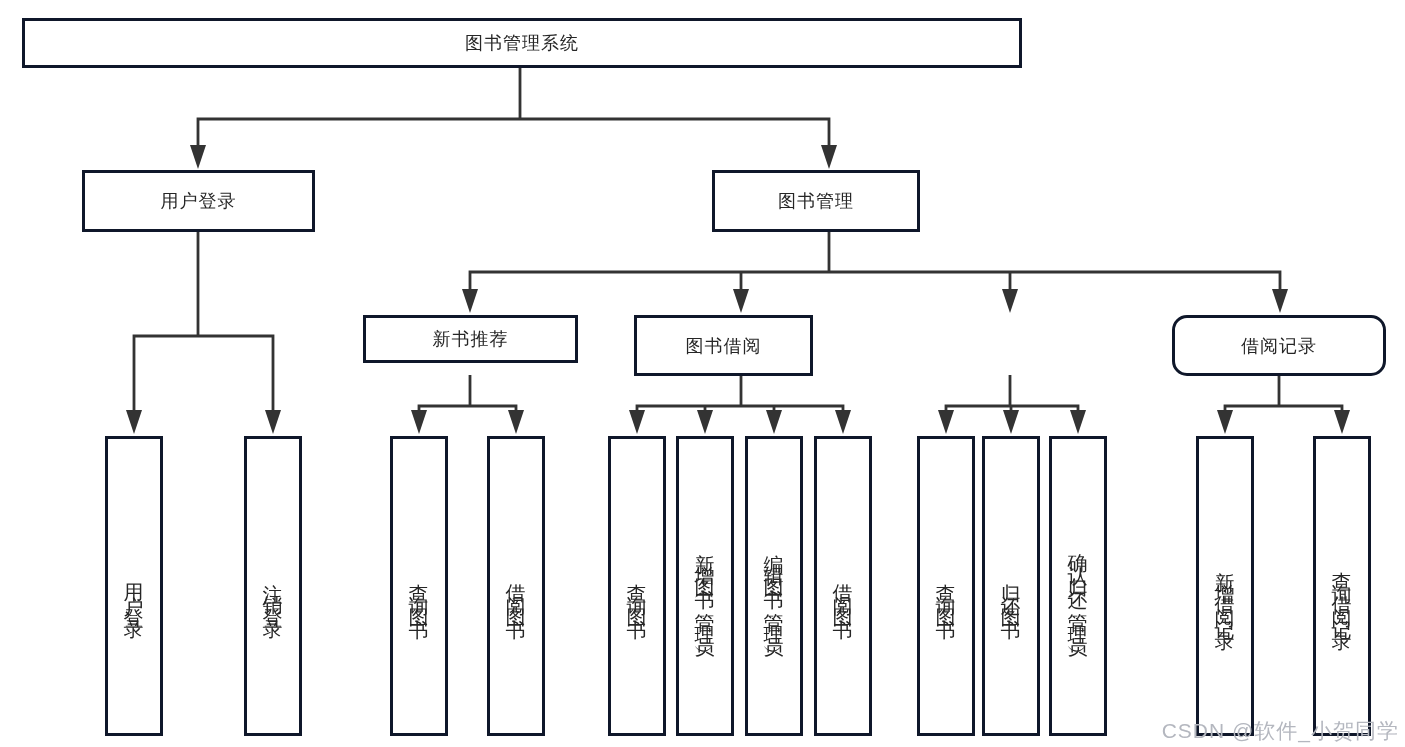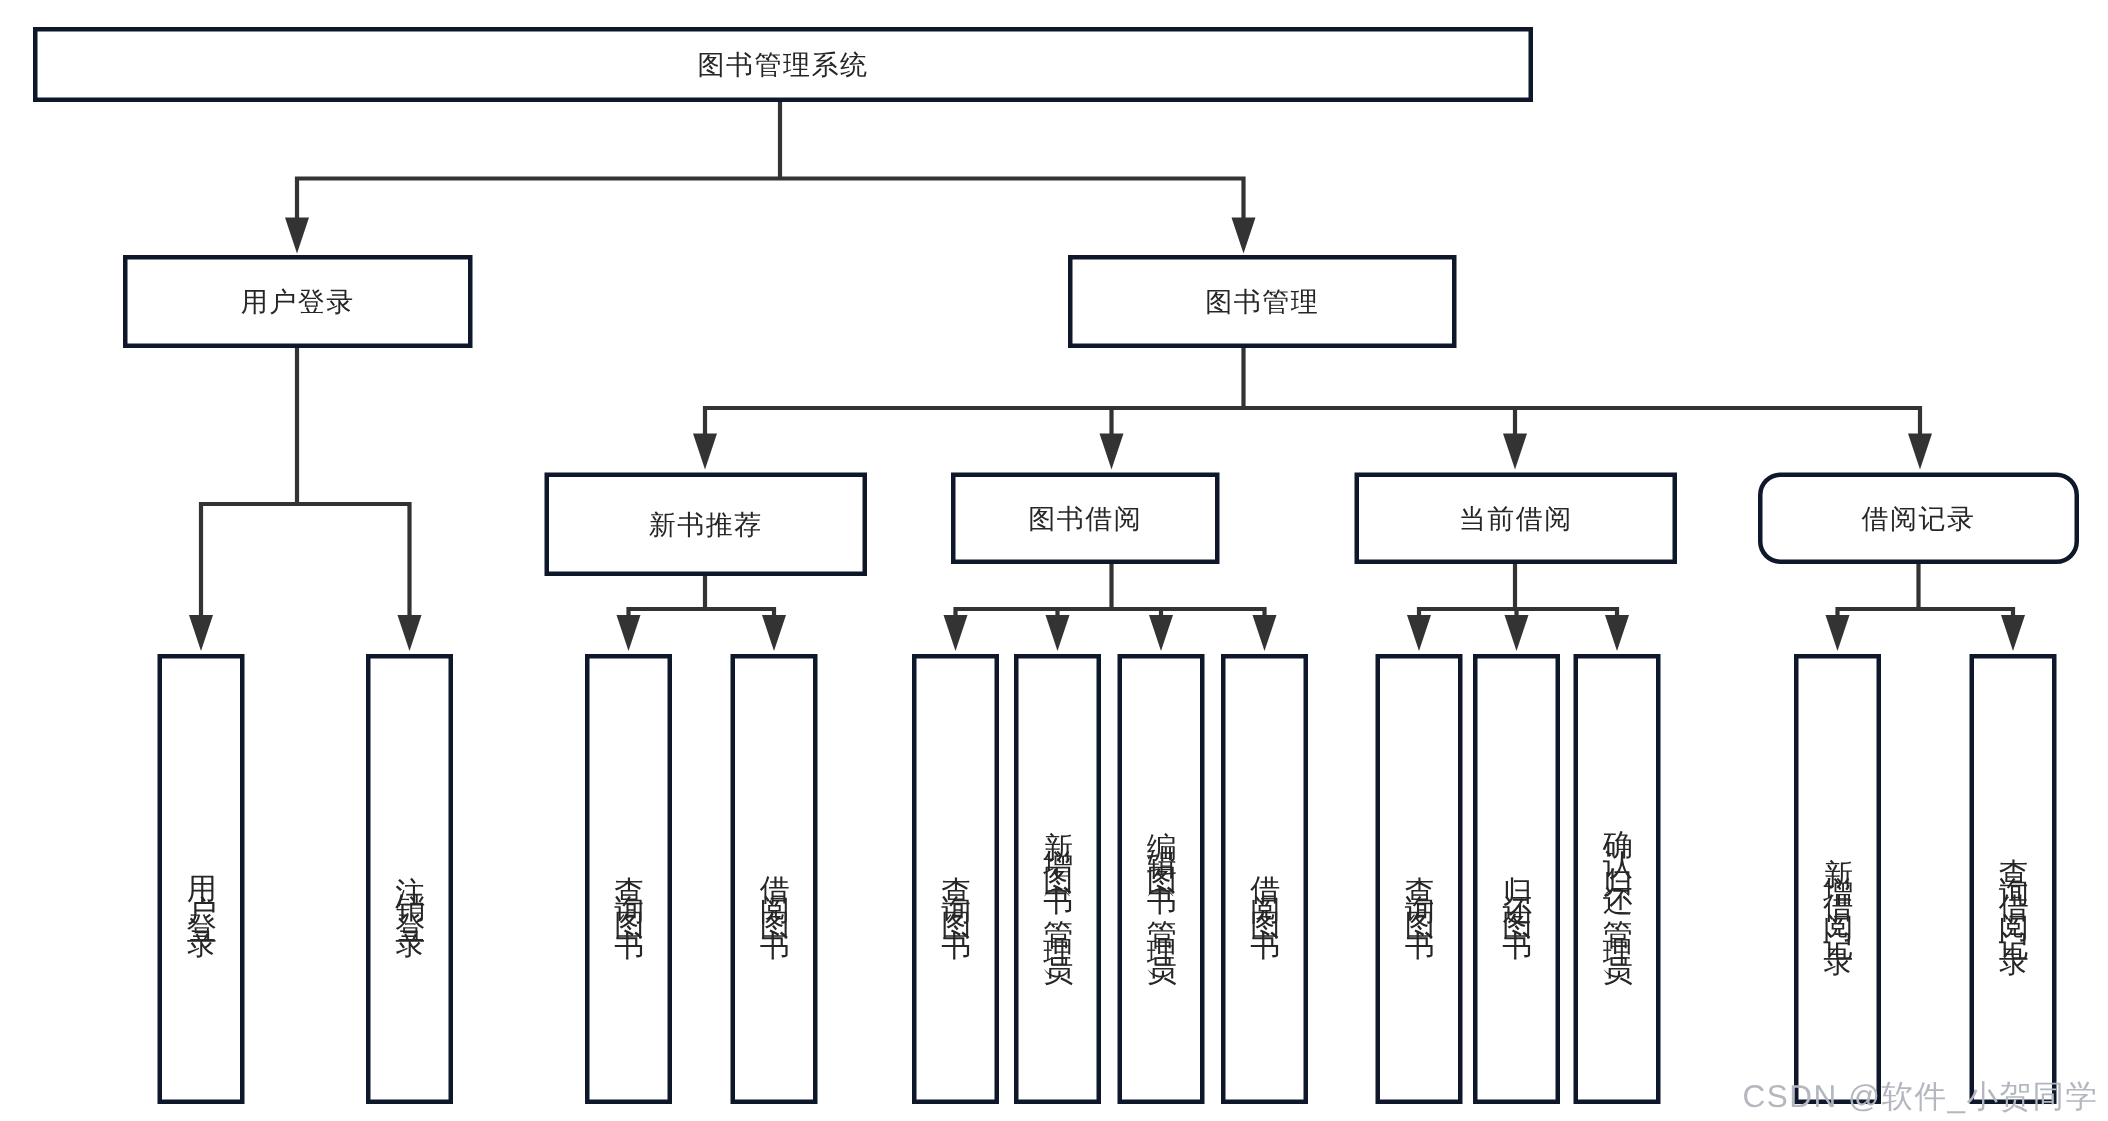--- a/index.html
+++ b/index.html
@@ -113,25 +113,24 @@
       <polygon points="1003,410 1019,410 1011,434"></polygon>
       <polygon points="1070,410 1086,410 1078,434"></polygon>
       <polygon points="1217,410 1233,410 1225,434"></polygon>
       <polygon points="1334,410 1350,410 1342,434"></polygon>
     </g>
   </svg>
 
   <div class="node hnode" style="left:22px; top:18px; width:1000px; height:50px;">图书管理系统</div>
 
   <div class="node hnode" style="left:82px; top:170px; width:233px; height:62px;">用户登录</div>
-  <div class="node hnode" style="left:712px; top:170px; width:259px; height:62px;">图书管理</div>
+  <div class="node hnode" style="left:712px; top:170px; width:208px; height:62px;">图书管理</div>
 
-  <div class="node hnode" style="left:363px; top:315px; width:215px; height:69px;">新书推荐</div>
+  <div class="node hnode" style="left:363px; top:315px; width:215px; height:48px;">新书推荐</div>
   <div class="node hnode" style="left:634px; top:315px; width:179px; height:61px;">图书借阅</div>
-  <div class="node hnode" style="left:903px; top:315px; width:215px; height:61px;">当前借阅</div>
   <div class="node hnode" style="left:1172px; top:315px; width:214px; height:61px;border-radius:15px;">借阅记录</div>
 
   <div class="node leaf" style="left:105px;">
     <span class="vtext">用户登录</span>
   </div>
   <div class="node leaf" style="left:244px;">
     <span class="vtext">注销登录</span>
   </div>
 
   <div class="node leaf" style="left:390px;">

